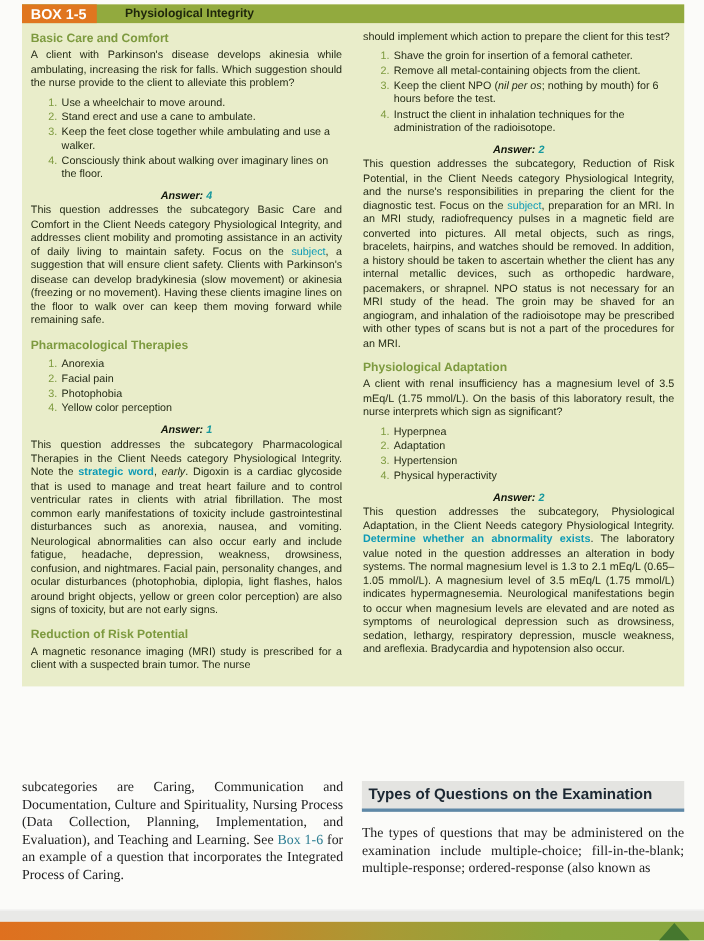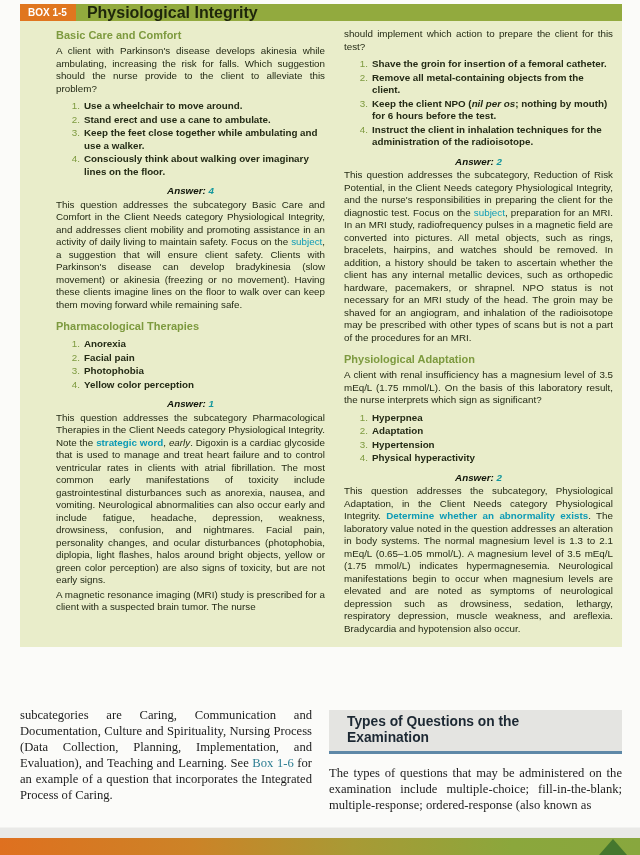--- a/index.html
+++ b/index.html
@@ -2,49 +2,49 @@
 <html><head>
 <meta charset="utf-8">
 <style>
   html,body{margin:0;padding:0;}
   body{width:640px;height:855px;background:#fbfbf9;font-family:"Liberation Sans",sans-serif;}
   .page{position:relative;width:640px;height:855px;overflow:hidden;background:#fbfbf9;}
 
   
   .box{position:absolute;left:20px;top:4px;width:602px;background:#e9edca;}
   .box-header{display:flex;align-items:stretch;background:#92aa3e;}
-  .box-label{background:#e0761f;color:#ffffff;font-weight:700;font-size:10px;line-height:11px;padding:3px 9px 3px 8px;white-space:nowrap;}
-  .box-title{color:#1e260b;font-weight:700;font-size:16px;line-height:11px;padding:3px 11px;}
-  .box-body{display:flex;gap:19px;padding:7px 9px 10px 8px;margin-left:28px;}
+  .box-label{background:#e0761f;color:#ffffff;font-weight:700;font-size:13px;line-height:11px;padding:3px 9px 3px 8px;white-space:nowrap;}
+  .box-title{color:#1e260b;font-weight:700;font-size:11px;line-height:11px;padding:3px 26px;}
+  .box-body{display:flex;gap:19px;padding:7px 9px 10px 8px;}
   .box-col{flex:1;min-width:0;font-size:9.8px;line-height:12.5px;color:#242b16;text-align:justify;}
   .box-subhead{font-size:11px;line-height:13px;color:#7d9a3f;font-weight:700;margin:9px 0 3px;text-align:left;}
   .box-col .box-subhead:first-child{margin-top:1px;}
   .box-para{margin:0 0 2px;}
   .opt-list{margin:5px 0 4px 13px;text-align:left;}
   .opt{display:flex;gap:4px;margin:0 0 1px;}
   .onum{color:#7d9a3f;min-width:11px;text-align:right;flex:none;}
-  .otext{flex:1;font-weight:bold;}
+  .otext{flex:1;}
   .answer{margin:7px 0 0;text-align:center;}
   .ans-label{font-weight:700;font-style:italic;color:#10150a;}
   .ans-num{font-weight:700;font-style:italic;color:#15989d;}
   .answer + .box-para{margin-top:1px;}
   .seg-b{font-weight:700;}
   .seg-i{font-style:italic;}
   .seg-link{color:#0d9ab5;}
   .seg-linkb{color:#0d9ab5;font-weight:700;}
   .seg-slink{color:#2c7d92;}
 
   
   .body-text{position:absolute;left:20px;top:708px;width:602px;display:flex;gap:17px;
              font-family:"Liberation Serif",serif;font-size:12.6px;line-height:15.9px;color:#1c1c1c;text-align:justify;}
   .col-left{width:292px;flex:none;}
   .col-right{flex:1;min-width:0;}
   .body-para{margin:0;}
   .section-heading{font-family:"Liberation Sans",sans-serif;font-size:13.8px;line-height:16px;font-weight:700;color:#1c2833;
-                   background:#e4e4e1;margin:2px 0 12px;padding:4px 18px 5px;border-bottom:3px solid #5e88a7;text-align:left;}
+                   background:#e4e4e1;margin:2px 0 12px;padding:4px 6px 5px;border-bottom:3px solid #5e88a7;text-align:left;}
 
   
   .footer-gray{position:absolute;left:0;right:0;bottom:17px;height:10px;background:#e9e9e7;border-top:1px solid #f2f2f0;}
   .footer-bar{position:absolute;left:0;right:0;bottom:0;height:17px;
               background:linear-gradient(90deg,#df701f 0%,#cc8327 30%,#a89a35 55%,#8ba73c 80%,#88a73e 100%);}
   .corner-triangle{position:absolute;right:13px;bottom:0;width:0;height:0;
                    border-left:14px solid transparent;border-right:14px solid transparent;border-bottom:16px solid #45772e;}
 </style>
 </head>
 <body>
@@ -94,20 +94,21 @@
               <span class="onum">3.</span>
               <span class="otext"><span>Photophobia</span></span>
             </div>
             <div class="opt">
               <span class="onum">4.</span>
               <span class="otext"><span>Yellow color perception</span></span>
             </div>
           </div>
           <p class="answer"><span class="ans-label">Answer:</span><span class="ans-num"> 1</span></p>
           <p class="box-para"><span>This question addresses the subcategory Pharmacological Therapies in the Client Needs category Physiological Integrity. Note the </span><span class="seg-linkb">strategic word</span><span>, </span><span class="seg-i">early</span><span>. Digoxin is a cardiac glycoside that is used to manage and treat heart failure and to control ventricular rates in clients with atrial fibrillation. The most common early manifestations of toxicity include gastrointestinal disturbances such as anorexia, nausea, and vomiting. Neurological abnormalities can also occur early and include fatigue, headache, depression, weakness, drowsiness, confusion, and nightmares. Facial pain, personality changes, and ocular disturbances (photophobia, diplopia, light flashes, halos around bright objects, yellow or green color perception) are also signs of toxicity, but are not early signs.</span></p>
+          <h3 class="box-subhead">Reduction of Risk Potential</h3>
           <p class="box-para"><span>A magnetic resonance imaging (MRI) study is prescribed for a client with a suspected brain tumor. The nurse</span></p>
         </div>
       <div class="box-col">
           <p class="box-para"><span>should implement which action to prepare the client for this test?</span></p>
           <div class="opt-list">
             <div class="opt">
               <span class="onum">1.</span>
               <span class="otext"><span>Shave the groin for insertion of a femoral catheter.</span></span>
             </div>
             <div class="opt">

